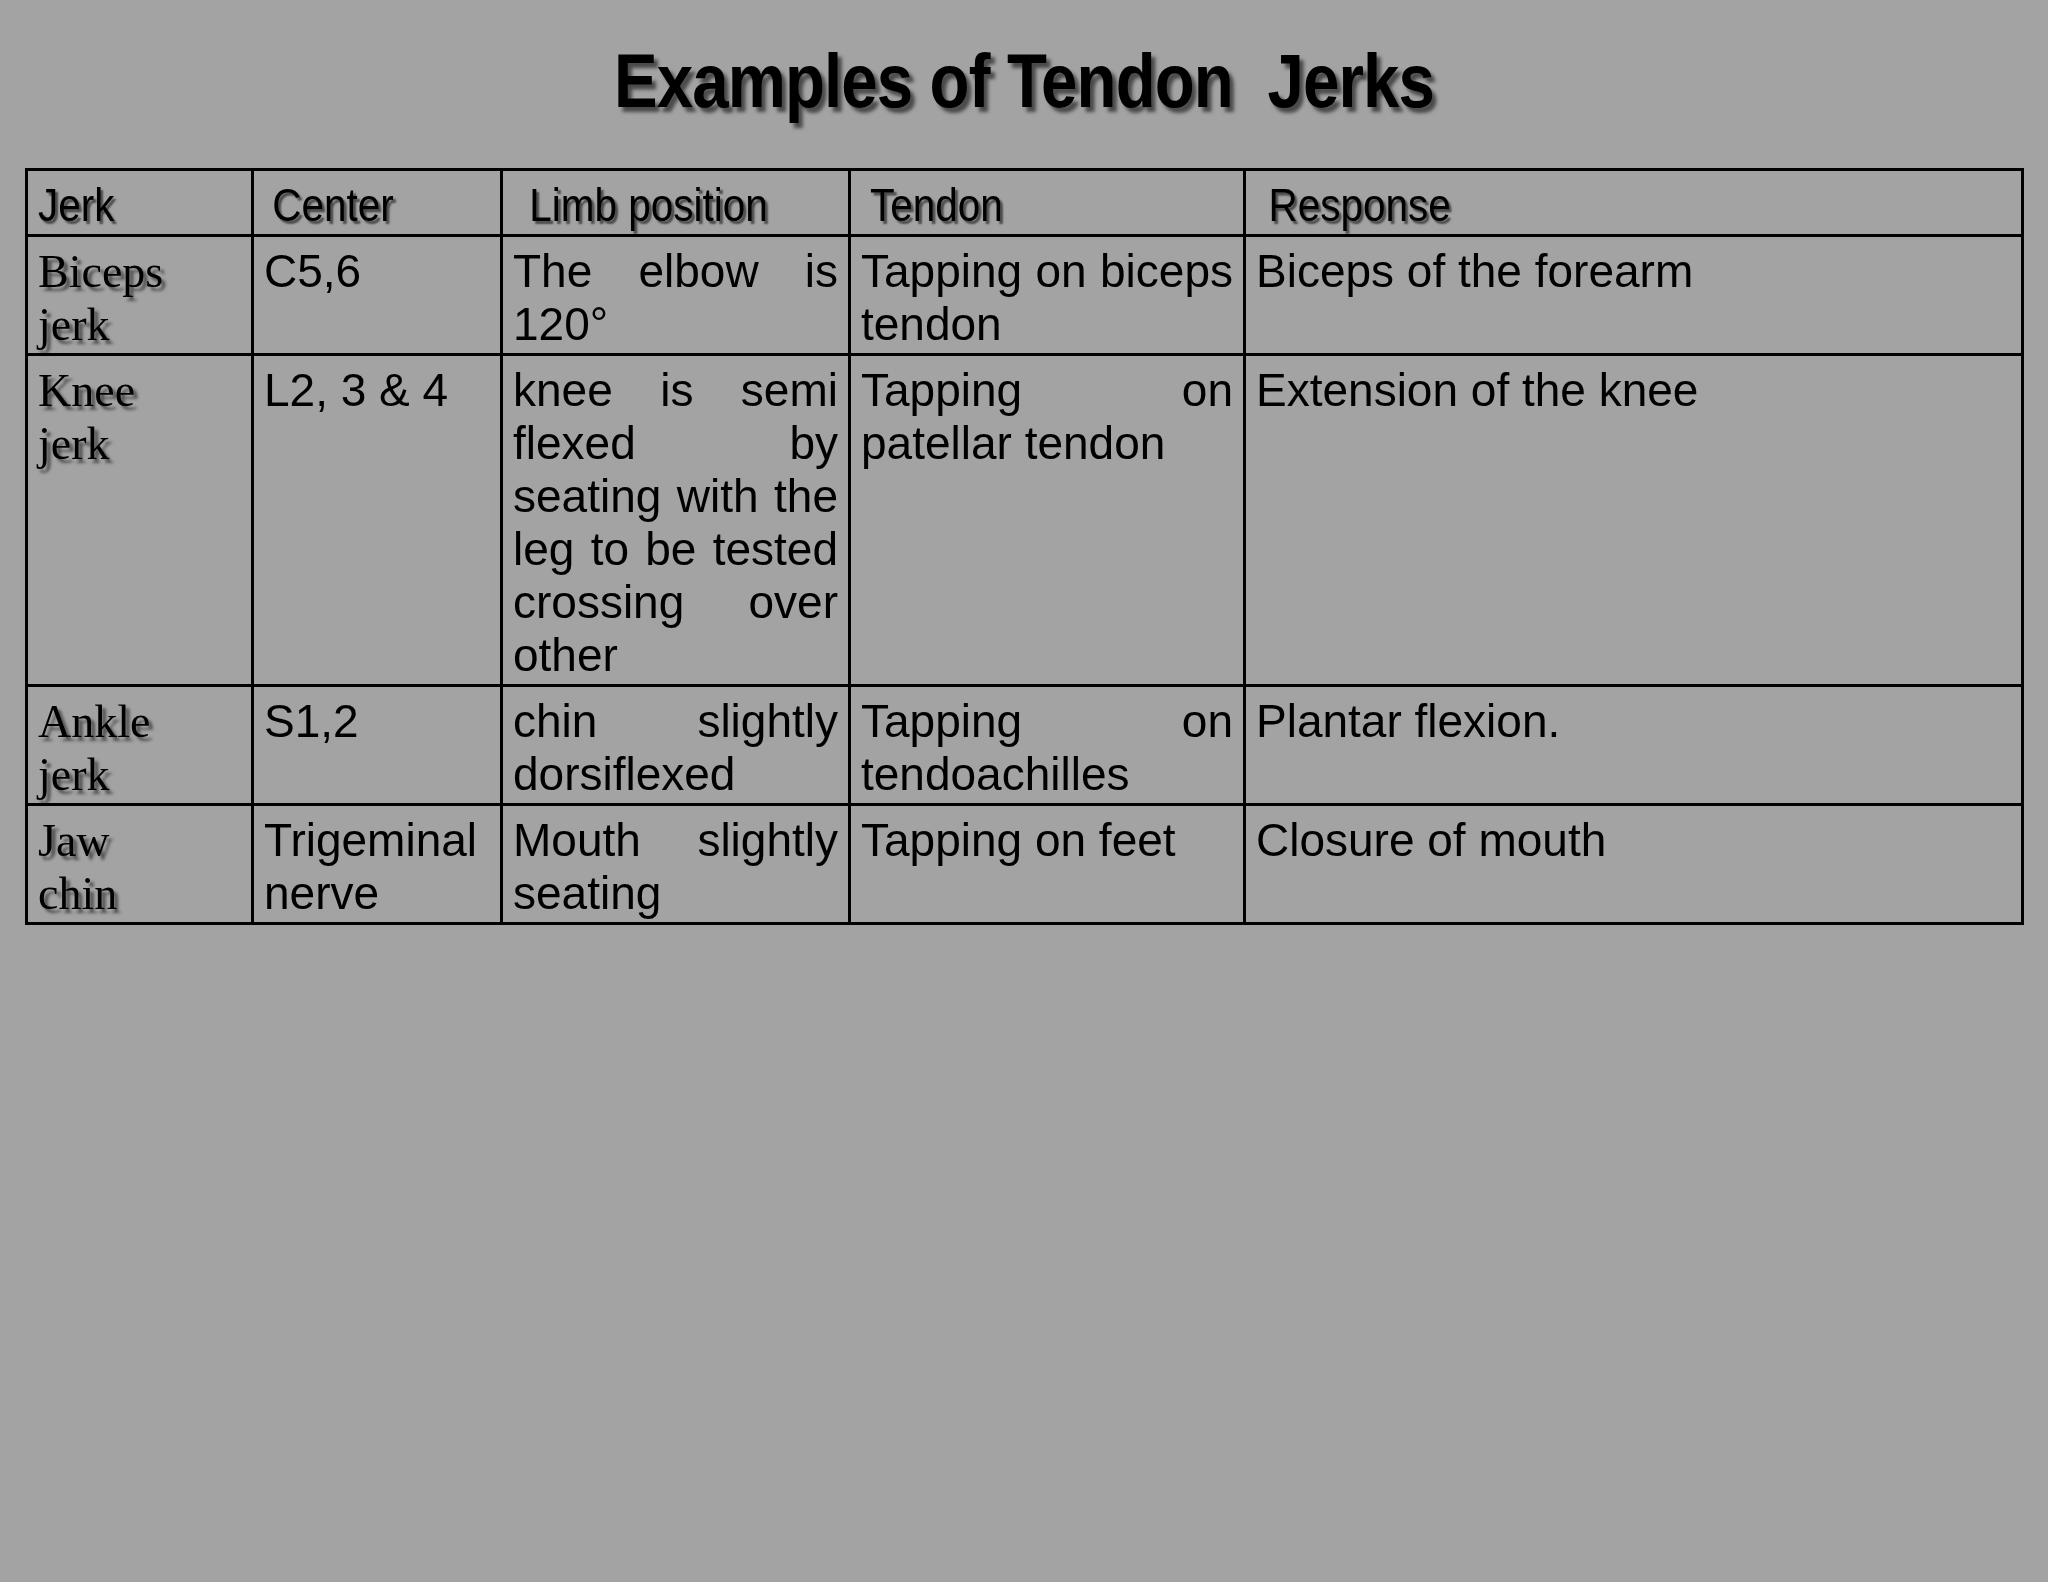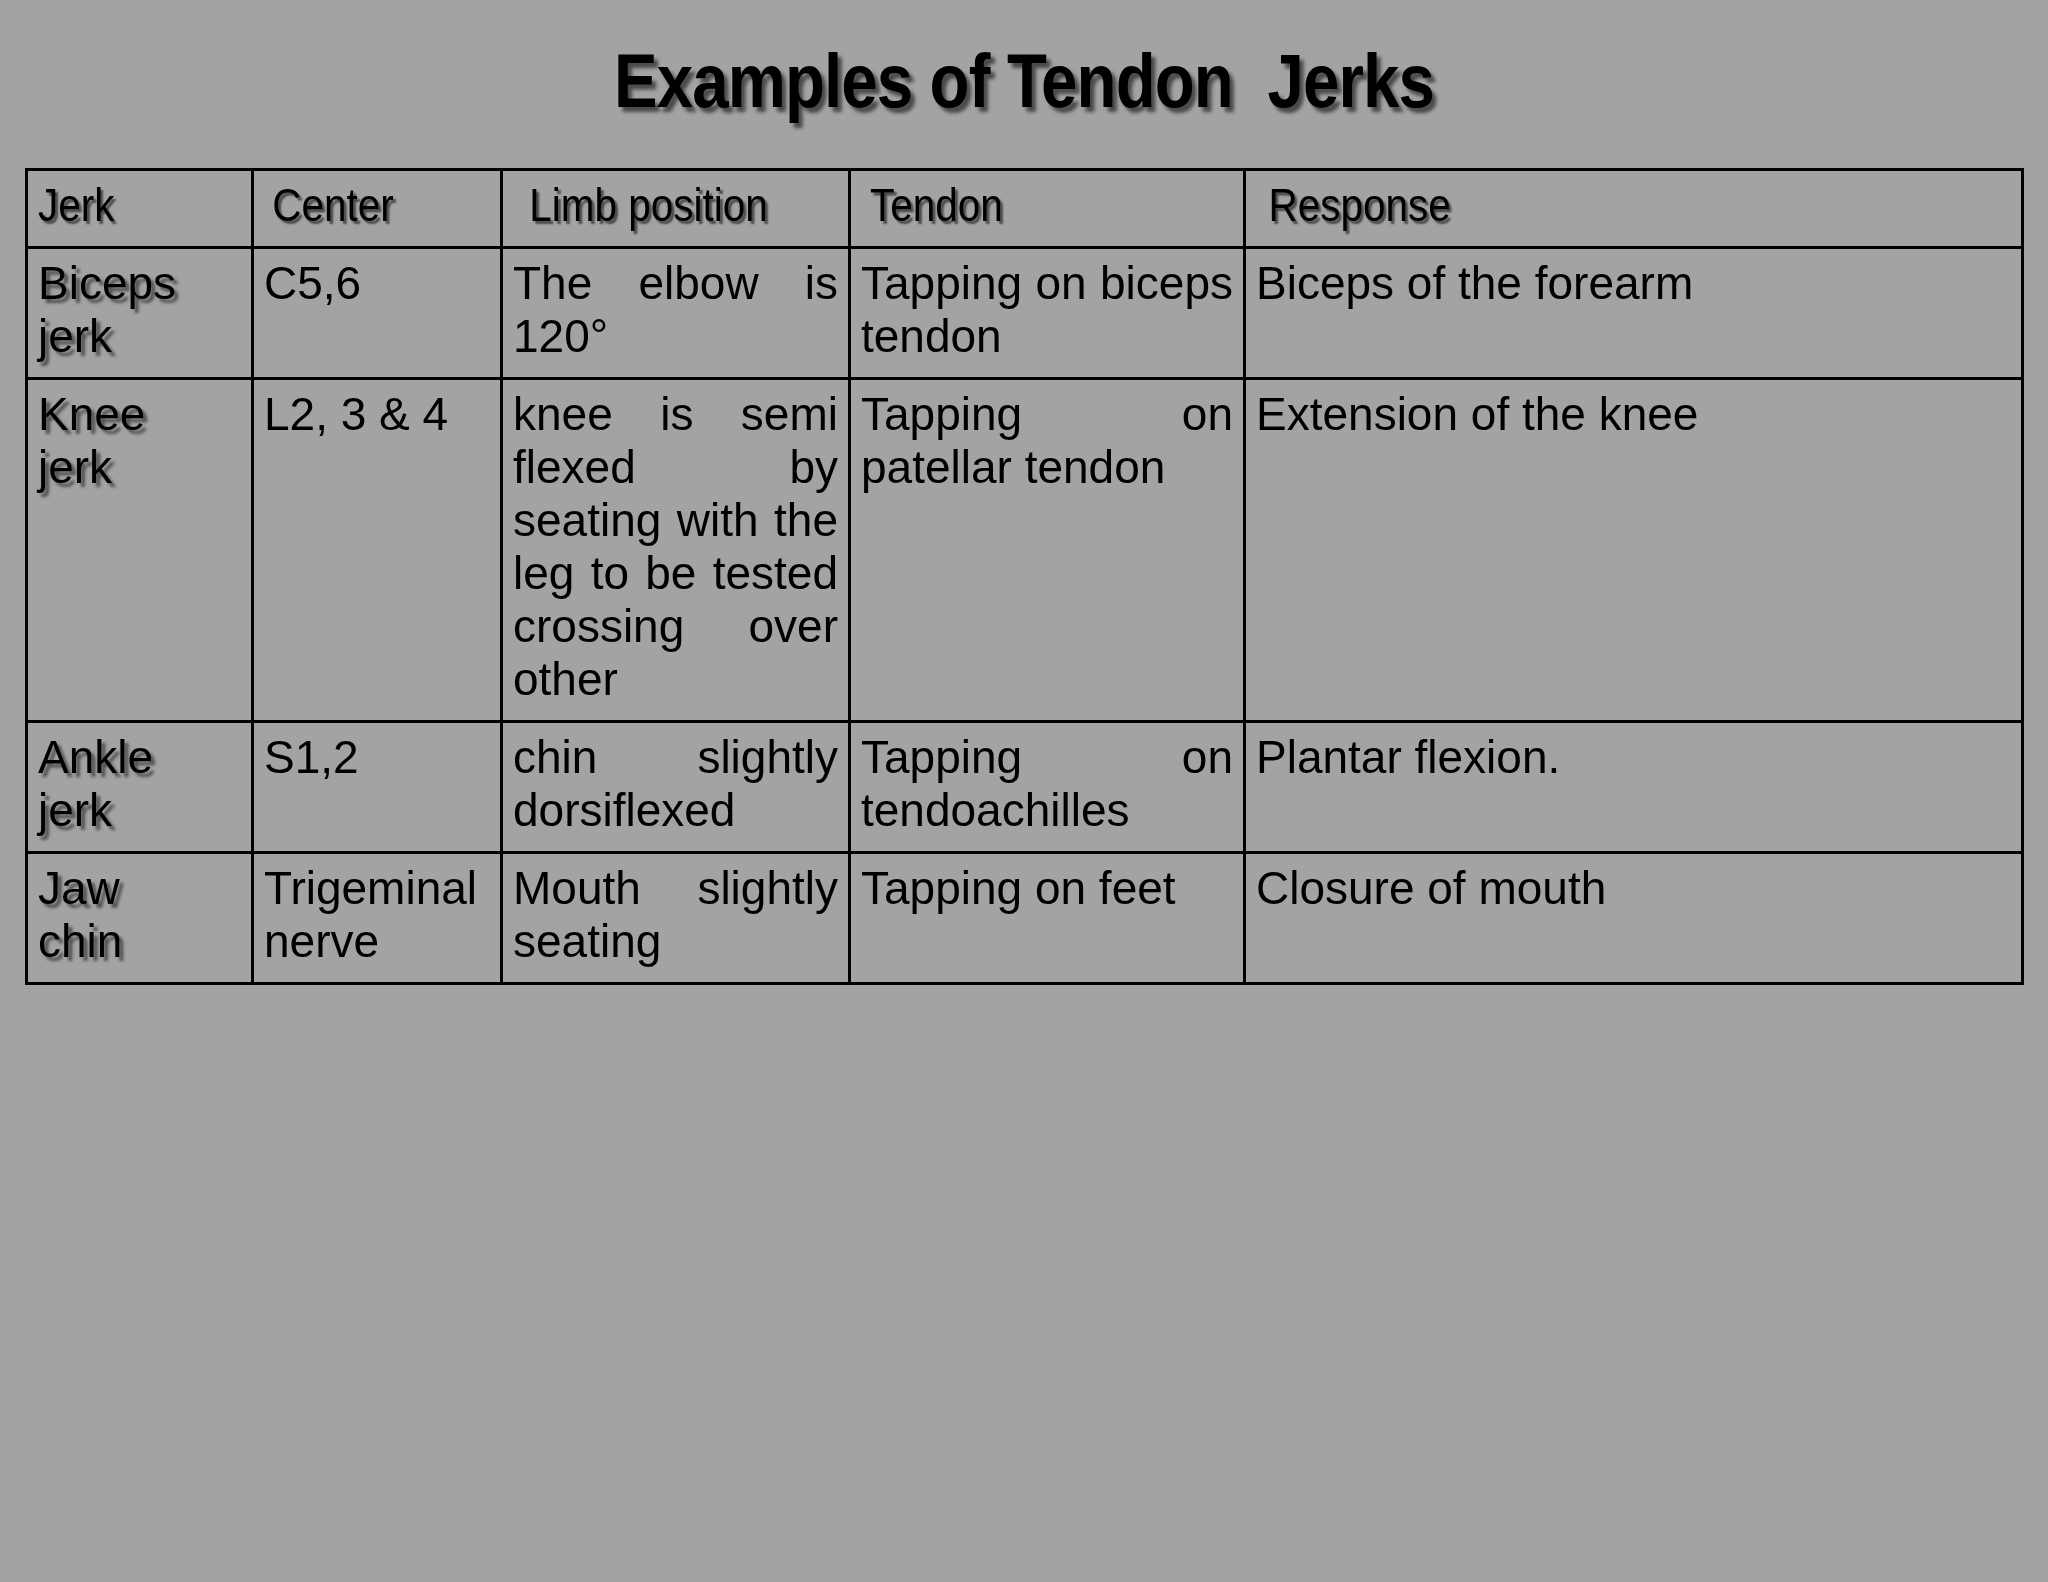--- a/index.html
+++ b/index.html
@@ -51,21 +51,21 @@
   table.jerks {
     border-collapse: collapse;
     table-layout: fixed;
     width: 1996px;
     border: 3px solid #000;
   }
 
   table.jerks td, table.jerks th {
     border: 3px solid #000;
     vertical-align: top;
-    padding: 8px 10px 14px 10px;
+    padding: 8px 10px 2px 10px;
     font-size: 46px;
     line-height: 53px;
     font-weight: normal;
     text-align: justify;
     text-align-last: left;
     -moz-text-align-last: left;
     hyphens: none;
   }
 
   
@@ -103,20 +103,21 @@
   
   td.jerk-name {
     font-weight: bold;
     font-size: 52px;
     line-height: 62px;
     text-align: left;
     text-align-last: left;
     white-space: pre-line;
     text-shadow: 4px 4px 3px rgba(0,0,0,0.5);
     padding-top: 12px;
+    font-family: Liberation Serif, serif;
   }
 
   
   td.body-cell {
     white-space: normal;
   }
   td.nowrapish {
     text-align: left;
     text-align-last: left;
   }

